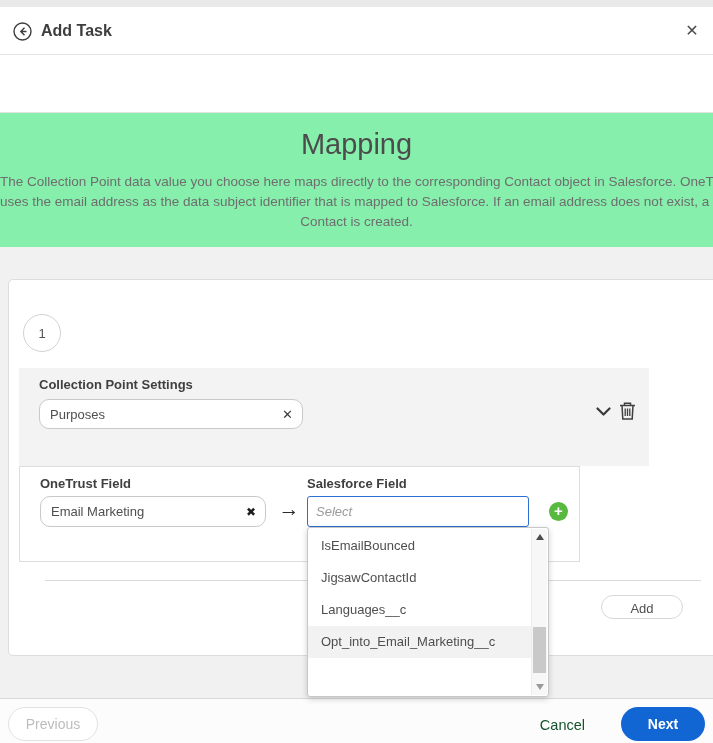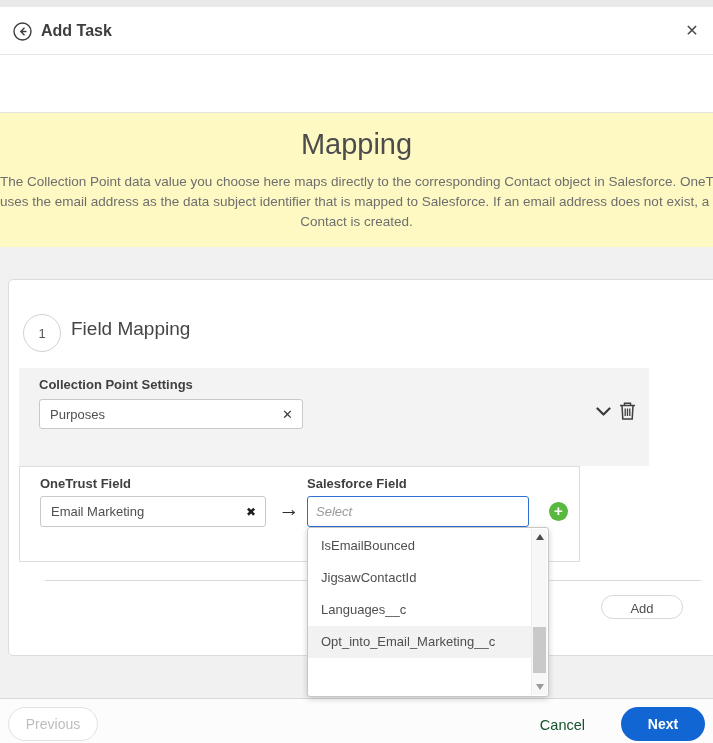--- a/index.html
+++ b/index.html
@@ -26,39 +26,39 @@
   .step-current { position:absolute; left:437px; top:70px; width:16px; height:16px;
                   border-radius:50%; background:#fff; border:4px solid #1166d4; }
   .step-future { position:absolute; left:594px; top:74px; width:8px; height:8px;
                  border-radius:50%; background:#c6c6c6; }
   .step-line-blue { position:absolute; top:76px; height:3px; background:#1166d4; }
   .step-line-blue.l1 { left:140px; width:140px; }
   .step-line-blue.l2 { left:300px; width:135px; }
   .step-line-gray { position:absolute; left:455px; top:77px; width:137px; height:2px; background:#d4d4d4; }
 
   
-  .intro { position:absolute; left:0; top:106px; width:713px; height:134px; background:#fef9c3; }
+  .intro { position:absolute; left:0; top:106px; width:713px; height:134px; background:#86efac; }
   .intro h1 { margin-top:15px; text-align:center; font-size:29px; font-weight:500; color:#4c4c4c; }
   .intro .desc { margin-top:11px; font-size:13.5px; line-height:20px; color:#6e6e6e; }
   .desc-line { width:713px; white-space:nowrap; text-align:center; }
 
   
   .body-gray { position:absolute; left:0; top:240px; width:713px; height:451px; background:#f1f1f2; }
 
   
   .card { position:absolute; left:8px; top:272px; width:712px; height:377px;
           background:#fff; border:1px solid #dcdcdc; border-radius:5px; }
   .num-circle { position:absolute; left:14px; top:34px; width:38px; height:38px; border-radius:50%;
                 border:1px solid #d2d2d2; text-align:center; line-height:38px;
                 font-size:13px; color:#555; background:#fff; }
   .section-title { position:absolute; left:62px; top:38px; font-size:19px; color:#454545; }
 
   .graybox { position:absolute; left:10px; top:88px; width:630px; height:98px; background:#f3f3f3; }
   .field-label { position:absolute; font-size:13px; font-weight:600; color:#3f3f3f; }
-  .inputbox { position:absolute; background:#fff; border:1px solid #c9c9c9; border-radius:3px; }
+  .inputbox { position:absolute; background:#fff; border:1px solid #c9c9c9; border-radius:10px; }
   .inputbox .val { position:absolute; left:10px; top:0; bottom:0; display:flex; align-items:center;
                    font-size:13px; color:#4f4f4f; }
   .clear-thin { position:absolute; right:9px; top:0; bottom:0; display:flex; align-items:center;
                 font-size:13px; color:#3c3c3c; cursor:pointer; }
   .clear-bold { position:absolute; right:9px; top:0; bottom:0; display:flex; align-items:center;
                 font-size:12px; font-weight:bold; color:#1d1d1d; cursor:pointer; }
   .cp-chevron { position:absolute; left:577px; top:37px; cursor:pointer; }
   .cp-trash { position:absolute; left:600px; top:33px; cursor:pointer; }
 
   .rowbox { position:absolute; left:10px; top:186px; width:561px; height:96px;
@@ -145,21 +145,20 @@
       <div class="desc-line">The Collection Point data value you choose here maps directly to the corresponding Contact object in Salesforce. OneTrust</div>
       <div class="desc-line">uses the email address as the data subject identifier that is mapped to Salesforce. If an email address does not exist, a new</div>
       <div class="desc-line">Contact is created.</div>
     </div>
   </div>
 
   <div class="body-gray"></div>
 
   <div class="card">
     <div class="num-circle">1</div>
-    <div class="section-title">Field Mapping</div>
 
     <div class="graybox">
       <div class="field-label" style="left:20px; top:9px;">Collection Point Settings</div>
       <div class="inputbox" style="left:20px; top:31px; width:264px; height:30px;">
         <span class="val">Purposes</span>
         <span class="clear-thin">✕</span>
       </div>
       <span class="cp-chevron">
         <svg width="15" height="10" viewBox="0 0 15 10">
           <path d="M1.5 1.5 L7.5 7.5 L13.5 1.5" fill="none" stroke="#3a3a3a" stroke-width="2.2" stroke-linecap="round" stroke-linejoin="round"></path>

